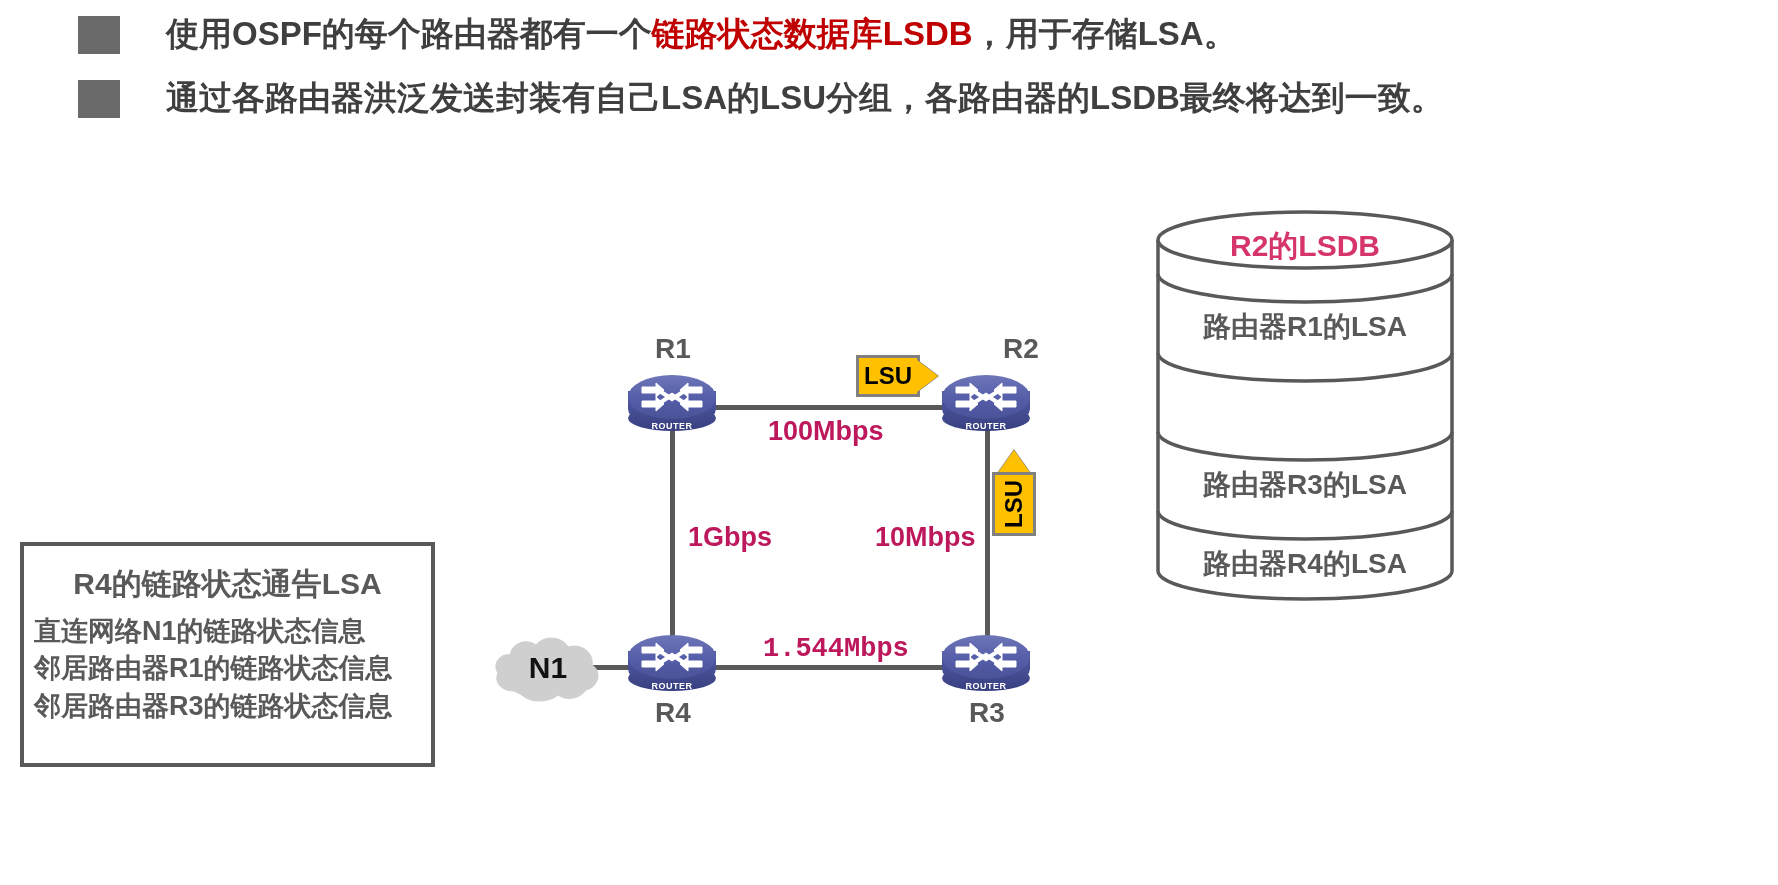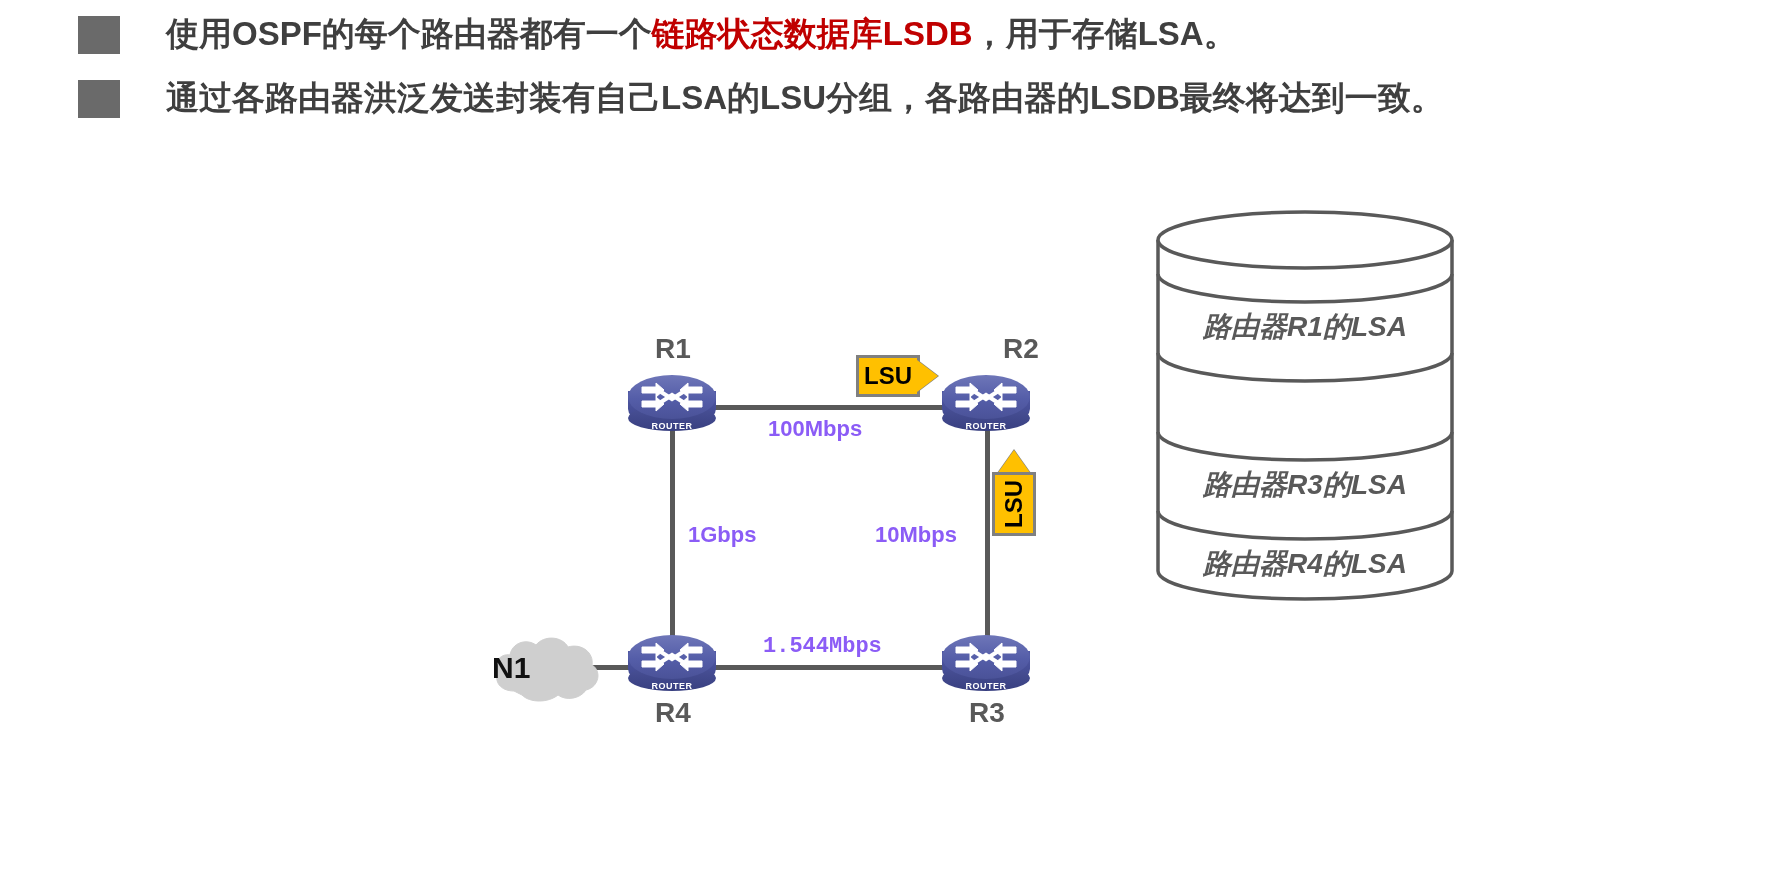--- a/index.html
+++ b/index.html
@@ -103,29 +103,29 @@
 
   .link {
     position: absolute;
     background: #595959;
   }
   .link.h { height: 5px; }
   .link.v { width: 5px; }
 
   .link-label {
     position: absolute;
-    font-size: 22px; font-weight: bold; color: #8b5cf6;
+    font-size: 27px; font-weight: bold; color: #be185d;
     white-space: nowrap;
   }
 
   
   #cloud { position: absolute; left: 492px; top: 633px; width: 112px; height: 72px; }
   #cloud .n1 {
     position: absolute; left: 0; top: 18px; width: 112px;
-    text-align: left; font-size: 30px; font-weight: bold; color: #111;
+    text-align: center; font-size: 30px; font-weight: bold; color: #111;
     z-index: 2;
   }
 
   
   .lsu-h {
     position: absolute;
     width: 82px; height: 42px;
   }
   .lsu-h .box {
     position: absolute; left: 0; top: 0;
@@ -168,21 +168,20 @@
     filter: drop-shadow(0 -1px 0 #808080);
   }
 
   
   #lsdb { position: absolute; left: 1155px; top: 208px; width: 300px; height: 395px; }
   #lsdb .sec {
     position: absolute;
     left: 0;
     width: 300px;
     height: 82px;
-    font-style: italic;
   }
   #lsdb .sec .txt {
     position: absolute;
     left: 0; top: 28px;
     width: 300px;
     text-align: center;
     font-size: 28px;
     font-weight: bold;
     color: #595959;
     z-index: 5;
@@ -210,20 +209,26 @@
   <div class="bullet-row" style="left:78px; top:12px;">
     <div class="bullet-sq"></div>
     <div class="bullet-text"><span>使用OSPF的每个路由器都有一个</span><span class="hl-red">链路状态数据库LSDB</span><span>，用于存储LSA。</span></div>
   </div>
 
   <div class="bullet-row" style="left:78px; top:76px;">
     <div class="bullet-sq"></div>
     <div class="bullet-text">通过各路由器洪泛发送封装有自己LSA的LSU分组，各路由器的LSDB最终将达到一致。</div>
   </div>
 
+  <div id="lsa-box">
+    <div class="title">R4的链路状态通告LSA</div>
+    <div class="line">直连网络N1的链路状态信息</div>
+    <div class="line">邻居路由器R1的链路状态信息</div>
+    <div class="line">邻居路由器R3的链路状态信息</div>
+  </div>
 
   <div id="net">
 
     <div class="link h" style="left:672px; top:405px; width:315px;"></div>
     <div class="link v" style="left:670px; top:430px; height:235px;"></div>
     <div class="link v" style="left:985px; top:430px; height:235px;"></div>
     <div class="link h" style="left:672px; top:665px; width:315px;"></div>
     <div class="link h" style="left:575px; top:665px; width:100px;"></div>
 
     <div class="link-label" style="left:768px; top:416px;">100Mbps</div>
@@ -333,20 +338,21 @@
       <ellipse cx="150" cy="32" rx="147" ry="28" fill="#ffffff" stroke="#595959" stroke-width="3.5"></ellipse>
 
       <path d="M3,66 A147,28 0 0 0 297,66" fill="none" stroke="#595959" stroke-width="3.5"></path>
       <path d="M3,145 A147,28 0 0 0 297,145" fill="none" stroke="#595959" stroke-width="3.5"></path>
       <path d="M3,224 A147,28 0 0 0 297,224" fill="none" stroke="#595959" stroke-width="3.5"></path>
       <path d="M3,303 A147,28 0 0 0 297,303" fill="none" stroke="#595959" stroke-width="3.5"></path>
 
       <path d="M3,363 A147,28 0 0 0 297,363" fill="none" stroke="#595959" stroke-width="3.5"></path>
     </svg>
 
+    <div class="title-txt">R2的LSDB</div>
 
     <div class="sec" style="top:72px;">
       <div class="txt">路由器R1的LSA</div>
     </div>
     <div class="sec" style="top:230px;">
       <div class="txt">路由器R3的LSA</div>
     </div>
     <div class="sec" style="top:309px;">
       <div class="txt">路由器R4的LSA</div>
     </div>

